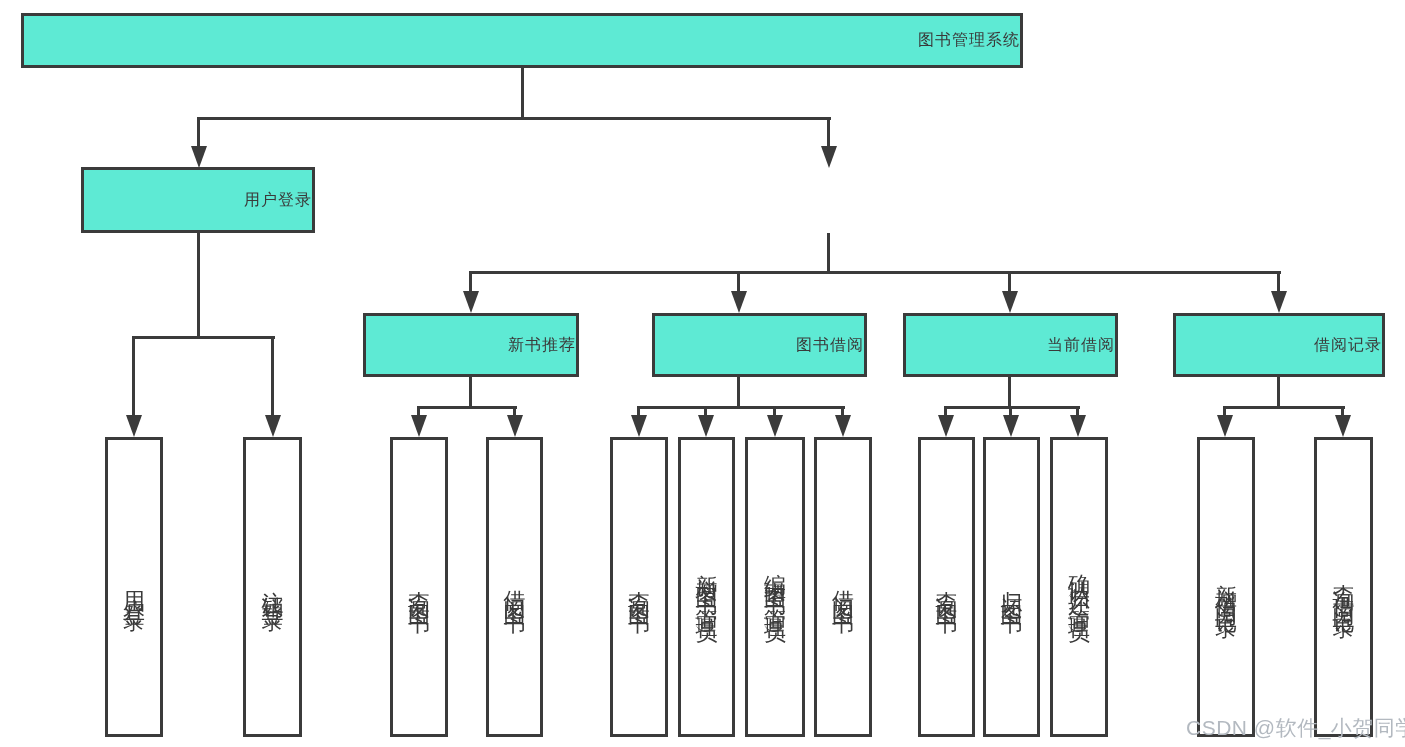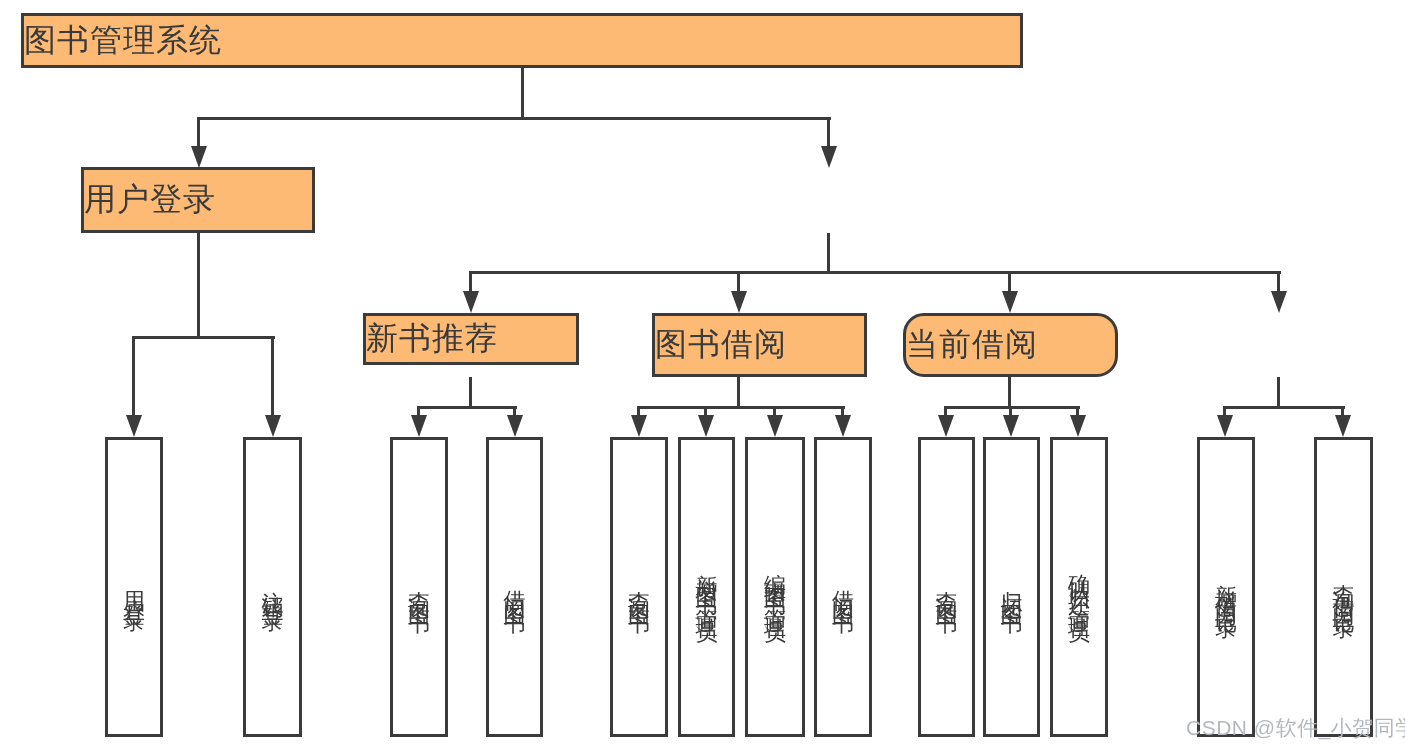--- a/index.html
+++ b/index.html
@@ -12,24 +12,24 @@
   #canvas{
     position:relative;
     width:1405px;height:747px;
     background:var(--bg);
     font-family:"Liberation Sans","DejaVu Sans",sans-serif;
     overflow:hidden;
   }
   .hbox{
     position:absolute;
     box-sizing:border-box;
-    background:#fdba74;
+    background:#5eead4;
     border:3px solid var(--line);
-    display:flex;align-items:center;justify-content:flex-start;
-    font-size:32px;color:var(--ink);
+    display:flex;align-items:center;justify-content:flex-end;
+    font-size:16px;color:var(--ink);
     letter-spacing:1px;
     z-index:2;
   }
   .vbox{
     position:absolute;
     box-sizing:border-box;
     background:#fff;
     border:3px solid var(--line);
     display:flex;align-items:center;justify-content:center;
     z-index:2;
@@ -130,28 +130,31 @@
   <div class="tri" style="left:1335px;top:415px;"></div>
 
   <div class="hbox" style="left:21px;top:13px;width:1002px;height:55px;">
     <span>图书管理系统</span>
   </div>
 
   <div class="hbox" style="left:81px;top:167px;width:234px;height:66px;">
     <span>用户登录</span>
   </div>
 
-  <div class="hbox" style="left:363px;top:313px;width:216px;height:52px;">
+  <div class="hbox" style="left:363px;top:313px;width:216px;height:64px;">
     <span>新书推荐</span>
   </div>
   <div class="hbox" style="left:632px;top:313px;width:215px;height:64px;margin-left:20px;">
     <span>图书借阅</span>
   </div>
-  <div class="hbox" style="left:903px;top:313px;width:215px;height:64px;border-radius:21px;">
+  <div class="hbox" style="left:903px;top:313px;width:215px;height:64px;">
     <span>当前借阅</span>
+  </div>
+  <div class="hbox" style="left:1173px;top:313px;width:212px;height:64px;">
+    <span>借阅记录</span>
   </div>
 
   <div class="vbox" style="left:105px;top:437px;width:58px;height:300px;">
     <span class="lbl">用户登录</span>
   </div>
   <div class="vbox" style="left:243px;top:437px;width:59px;height:300px;">
     <span class="lbl">注销登录</span>
   </div>
 
   <div class="vbox" style="left:390px;top:437px;width:58px;height:300px;">

